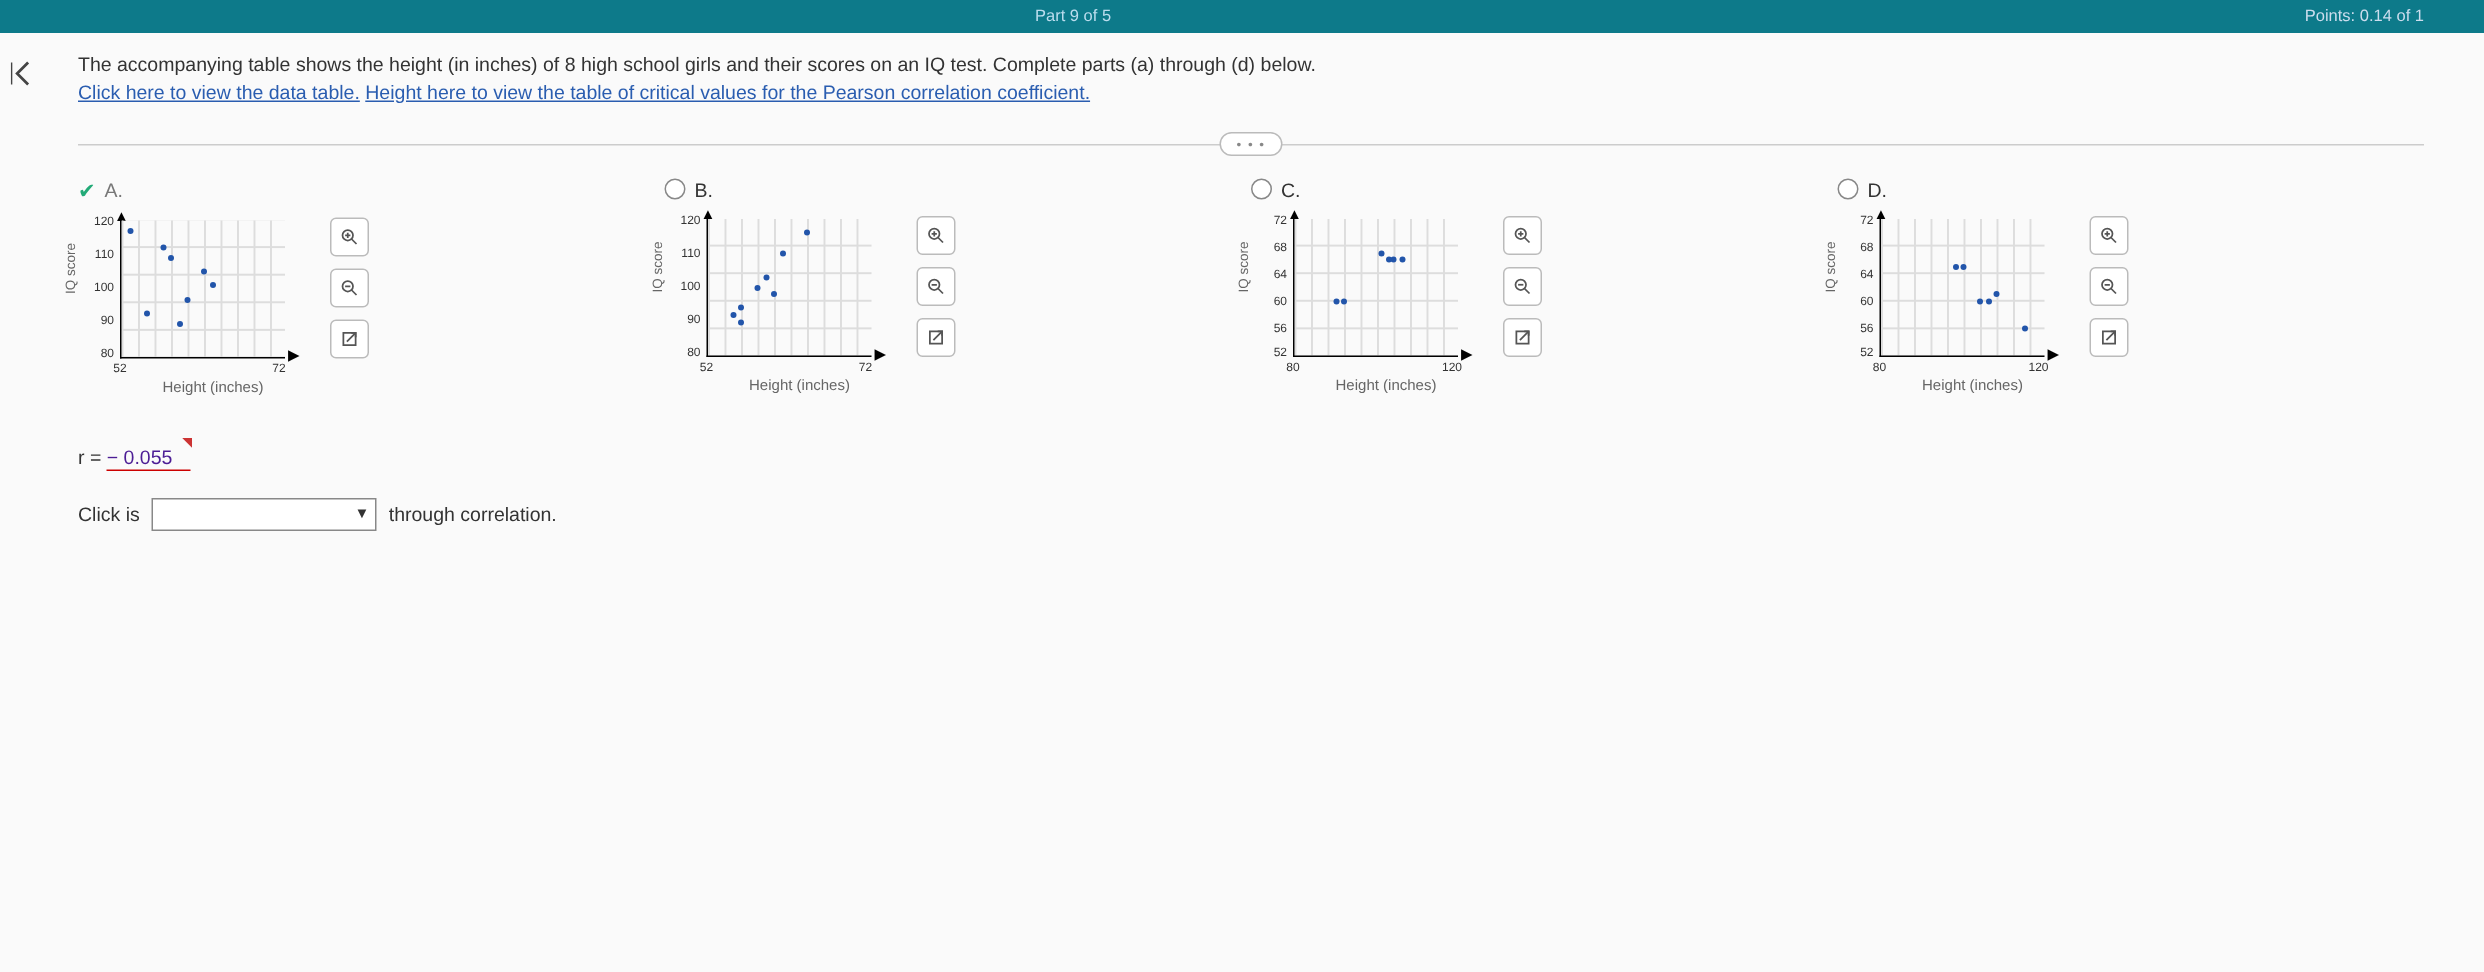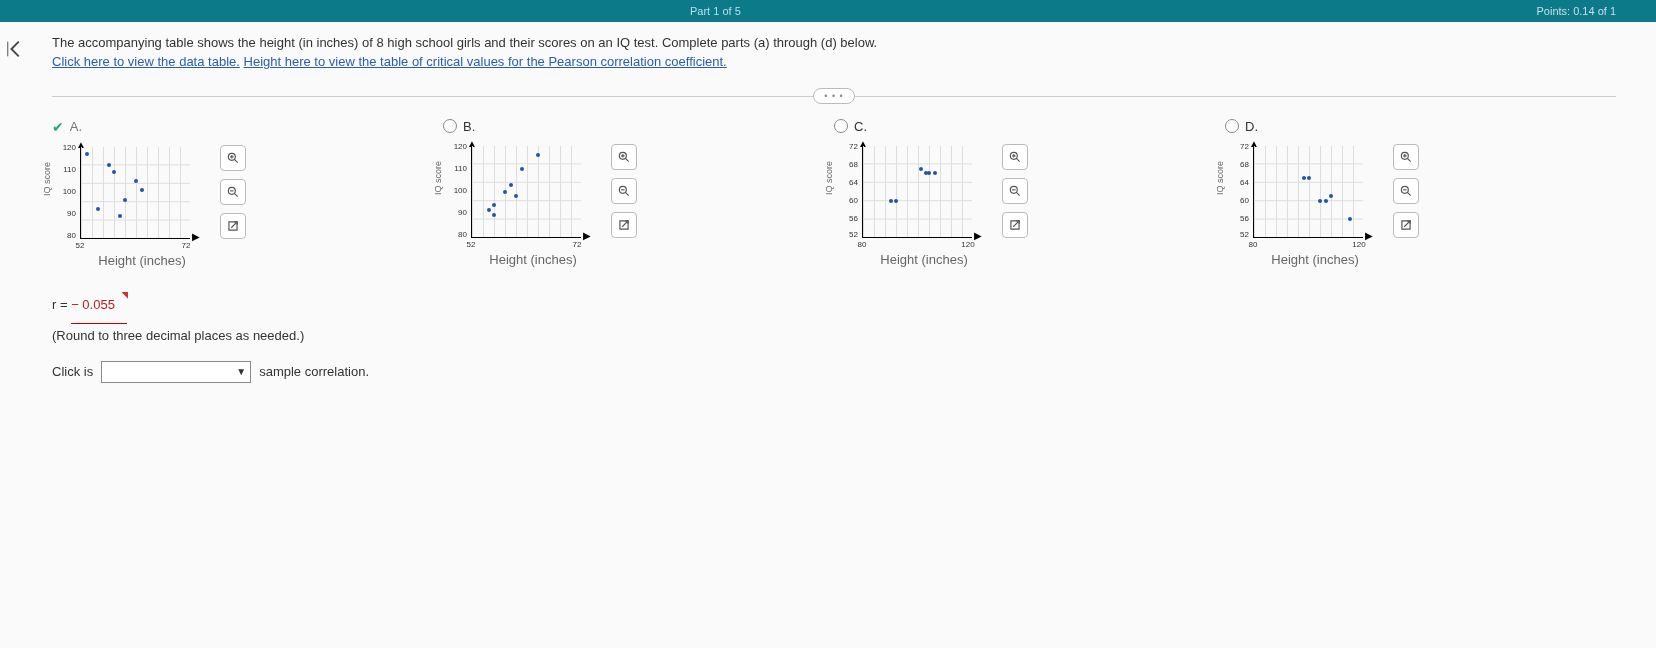--- a/index.html
+++ b/index.html
@@ -74,53 +74,53 @@
       linear-gradient(to right, #ddd 1px, transparent 1px),
       linear-gradient(to top, #ddd 1px, transparent 1px);
     background-size: 11px 18.4px;
   }
   .arrow-y { position:absolute; left:24px; top:-2px; font-size:10px; color:#000;}
   .arrow-x { position:absolute; left:140px; top:90px; font-size:10px; color:#000;}
   .yticks { position:absolute; left:4px; top:2px; width:22px; height:96px; font-size:8px; color:#333;}
   .yticks div { position:absolute; right:2px; text-align:right; width:20px;}
   .xticks { position:absolute; left:24px; top:100px; width:120px; font-size:8px; color:#333;}
   .xticks div { position:absolute; text-align:center; width:20px; }
-  .xlabel { position:absolute; left:40px; top:112px; font-size:13px; color:#666; width:100px; text-align:center;}
+  .xlabel { position:absolute; left:40px; top:112px; font-size:10px; color:#666; width:100px; text-align:center;}
   .pt { position:absolute; width:4px; height:4px; background:#25a; border-radius:50%; transform:translate(-2px,-2px);}
   .tools { display:flex; flex-direction:column; gap:8px; margin-top:4px;}
   .tool-btn {
     width:26px; height:26px; border:1px solid #bbb; border-radius:4px;
     display:flex; align-items:center; justify-content:center; background:#fff; cursor:pointer;
   }
   .tool-btn svg { width:14px; height:14px; stroke:#555; fill:none; stroke-width:2;}
   .part-b { margin-top: 26px; }
   .ans-r { margin-top:10px; }
   .ans-val {
     display:inline-block; min-width:56px; border-bottom:1px solid #c00;
-    color:#b91c1c; position:relative; padding-bottom:11px;
+    color:#4c1d95; position:relative; padding-bottom:1px;
   }
   .ans-val::after{
     content:""; position:absolute; right:-1px; top:-5px; width:7px; height:7px;
     background:#c33; clip-path: polygon(0 0,100% 0,100% 100%);
   }
   .round-note { margin-top:4px; color:#333; }
   .part-c { margin-top:18px; }
   .dropdown-row { margin-top:14px; display:flex; align-items:center; gap:8px;}
   .dropdown {
     width:150px; height:22px; border:1px solid #888; background:#fff;
     display:flex; align-items:center; justify-content:flex-end; padding:0 4px; cursor:pointer;
   }
   .dropdown .caret{ font-size:10px; color:#333;}
   .faded-a { color:#777; }
 </style>
 </head>
 <body>
 
 <div class="topbar">
-  <span class="part">Part 1 of 5</span>
+  <span class="part">Part 9 of 5</span>
   <span class="points">Points: 0.14 of 1</span>
 </div>
 
 <div class="backcol">
   <span class="back-icon">
     <svg viewBox="0 0 24 24">
         <path d="M15 4 L7 12 L15 20"></path>
         <path d="M3 4 L3 20" stroke-width="1"></path>
       </svg>
   </span>
@@ -376,26 +376,25 @@
       </div>
     </div>
 
   </div>
 
   <div class="part-b">
     <div class="ans-r">
       <span>r = </span>
       <span class="ans-val">− 0.055</span>
     </div>
-    <div class="round-note">(Round to three decimal places as needed.)</div>
   </div>
 
   <div class="part-c">
     <div class="dropdown-row">
       <span>Click is</span>
       <div class="dropdown">
         <span class="caret">▼</span>
       </div>
-      <span>sample correlation.</span>
+      <span>through correlation.</span>
     </div>
   </div>
 
 </div>
 
 </body></html>

